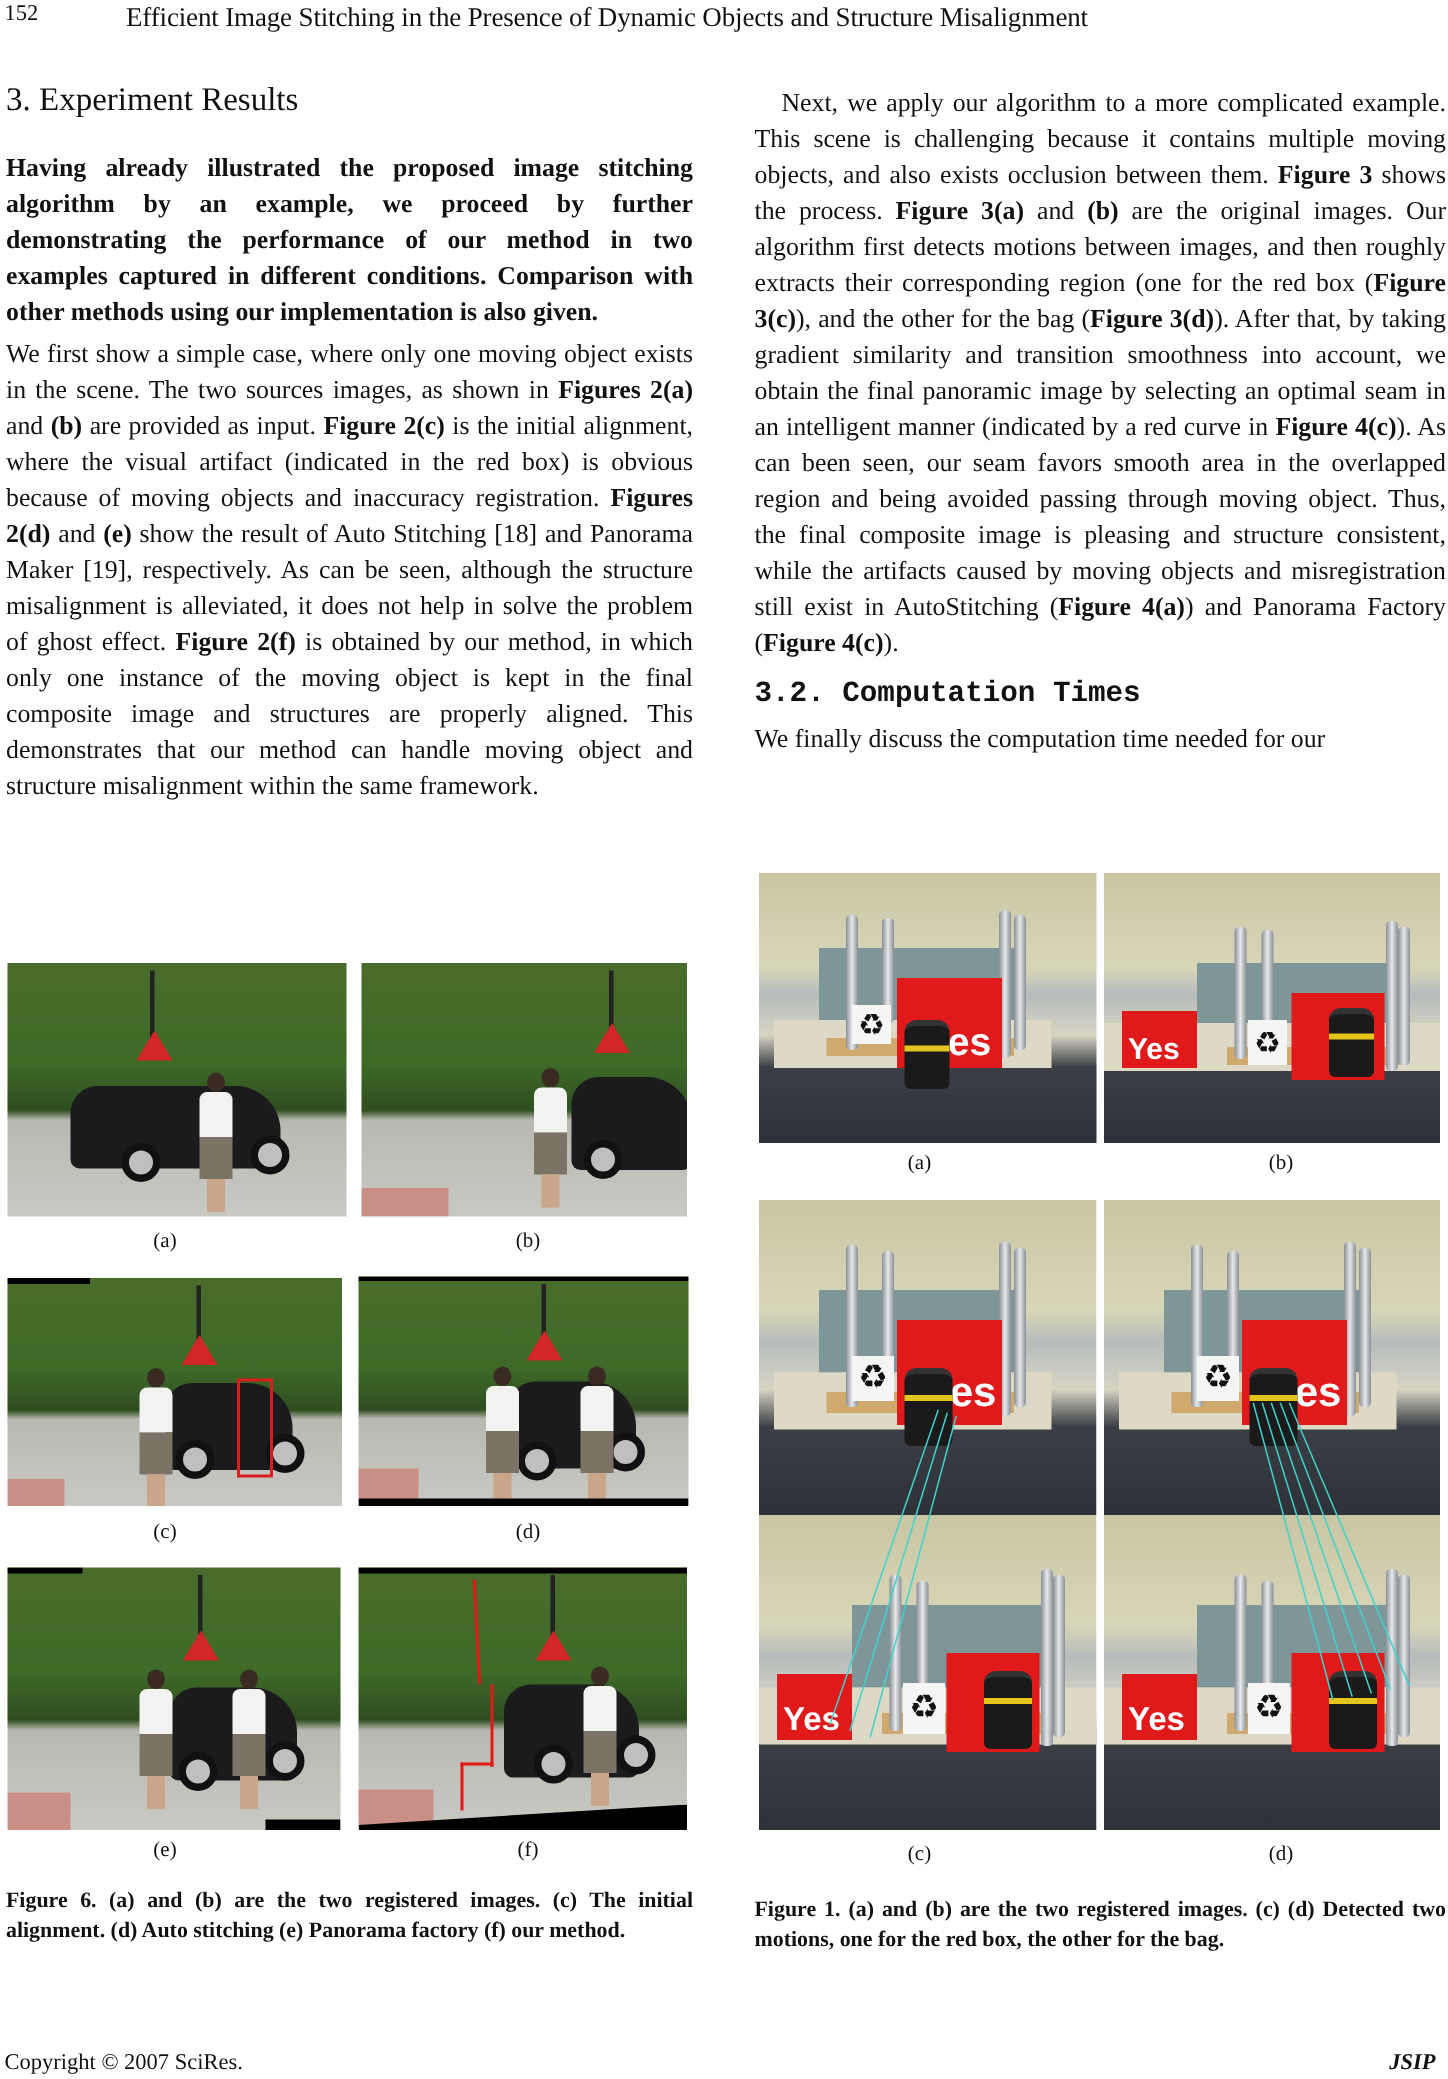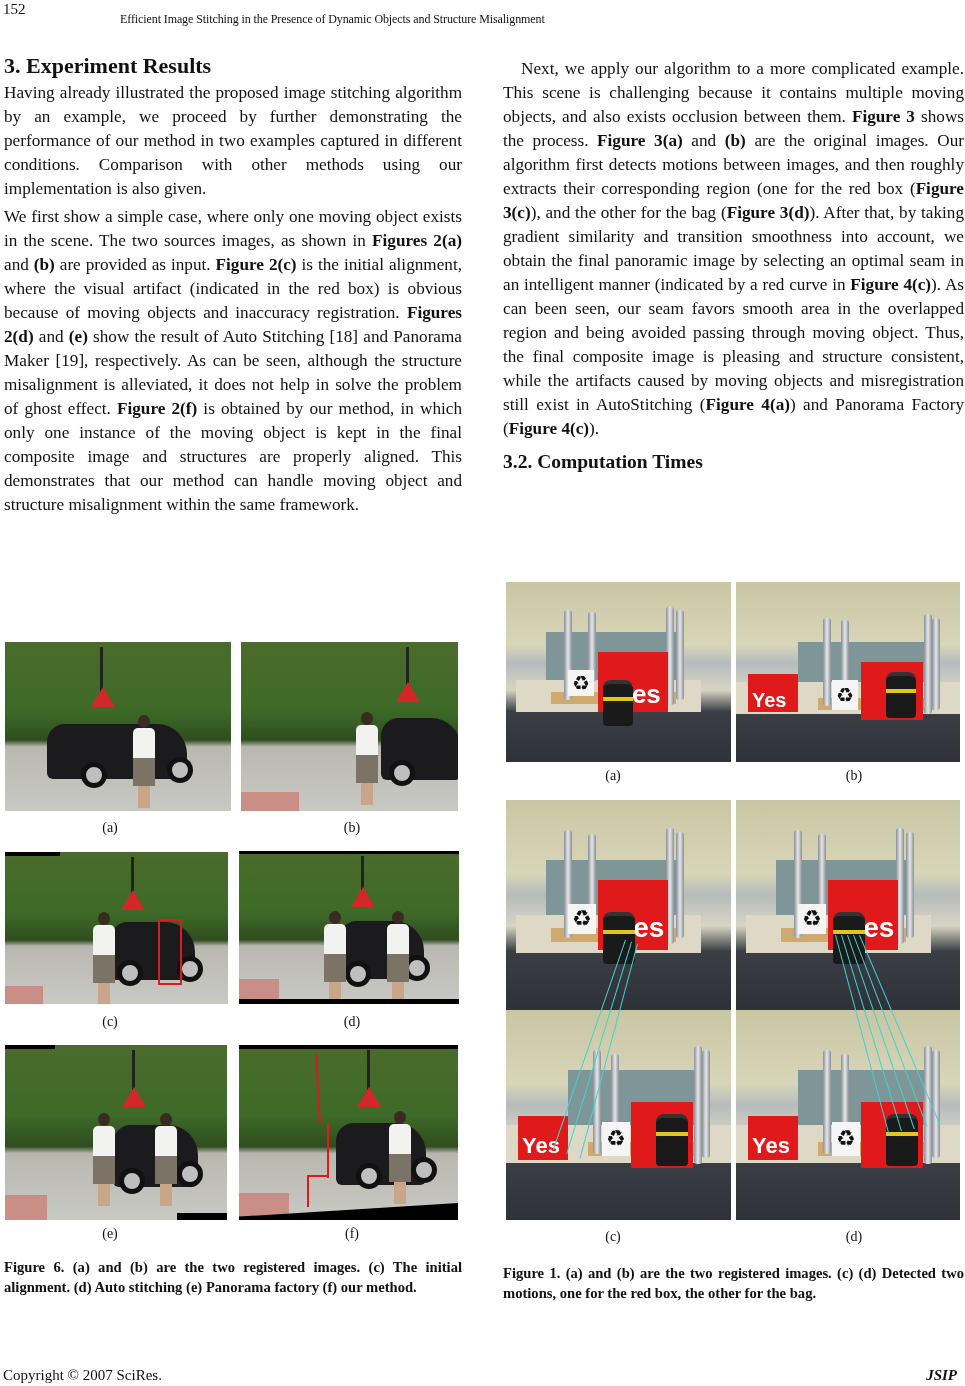--- a/index.html
+++ b/index.html
@@ -2,25 +2,25 @@
 <html><head>
 <meta charset="utf-8">
 <style>
   html, body { margin: 0; padding: 0; background: #ffffff; }
   body {
     width: 965px; height: 1386px; position: relative; overflow: hidden;
     font-family: "Liberation Serif", "DejaVu Serif", serif; color: #111;
   }
   .abs { position: absolute; }
   .hdr-num { left: 3px; top: 1px; font-size: 15px; }
-  .hdr-title { left: 84px; top: 12px; font-size: 12px; letter-spacing: -0.1px; margin-left: 36px; }
+  .hdr-title { left: 84px; top: 1px; font-size: 18px; letter-spacing: -0.1px; }
   .col { position: absolute; font-size: 17.2px; line-height: 24px; text-align: justify; }
   .col-left { left: 4px; width: 458px; }
   .col-right { left: 503px; width: 461px; }
-  h2 { margin: 0; font-size: 22px; font-weight: bold; line-height: 28px; }
+  h2 { margin: 0; font-size: 22px; font-weight: normal; line-height: 28px; }
   h3 { margin: 0; font-size: 19.5px; font-weight: bold; line-height: 26px; }
   p { margin: 0; }
   .indent { text-indent: 18px; }
   b { font-weight: bold; }
   .img { position: absolute; overflow: hidden; }
   .sub { position: absolute; font-size: 14px; text-align: center; width: 60px; }
   .caption { position: absolute; font-size: 14.6px; font-weight: bold; line-height: 20px; text-align: justify; }
   .footer-left { left: 3px; top: 1367px; font-size: 15px; }
   .footer-right { right: 8px; top: 1367px; font-size: 15px; font-weight: bold; font-style: italic; }
 
@@ -53,21 +53,21 @@
   .match { position: absolute; height: 1px; background: #3fd3cf; transform-origin: 0 0; }
 </style>
 </head>
 <body>
 
 <div class="abs hdr-num">152</div>
 <div class="abs hdr-title">Efficient Image Stitching in the Presence of Dynamic Objects and Structure Misalignment</div>
 
 <div class="col col-left" style="top:52px;">
   <h2>3. Experiment Results</h2>
-  <p style="margin-top:1px;">Having already illustrated the proposed image stitching algorithm by an example, we proceed by further demonstrating the performance of our method in two examples captured in different conditions. Comparison with other methods using our implementation is also given.</p>
+  <p style="margin-top:20px;font-weight:bold;">Having already illustrated the proposed image stitching algorithm by an example, we proceed by further demonstrating the performance of our method in two examples captured in different conditions. Comparison with other methods using our implementation is also given.</p>
   <p style="margin-top:4px;"><span>We first show a simple case, where only one moving object exists in the scene. The two sources images, as shown in </span><b>Figures 2(a)</b><span> and </span><b>(b)</b><span> are provided as input. </span><b>Figure 2(c)</b><span> is the initial alignment, where the visual artifact (indicated in the red box) is obvious because of moving objects and inaccuracy registration. </span><b>Figures 2(d)</b><span> and </span><b>(e)</b><span> show the result of Auto Stitching [18] and Panorama Maker [19], respectively. As can be seen, although the structure misalignment is alleviated, it does not help in solve the problem of ghost effect. </span><b>Figure 2(f)</b><span> is obtained by our method, in which only one instance of the moving object is kept in the final composite image and structures are properly aligned. This demonstrates that our method can handle moving object and structure misalignment within the same framework.</span></p>
 </div>
 
 <div class="img outdoor" style="left:5px;top:642px;width:226px;height:169px;">
   <div class="pole" style="left:95px;top:5px;height:55px;"></div>
   <div class="sign" style="left:86px;top:45px;"></div>
   <div class="car" style="left:42px;top:82px;width:140px;height:55px;"></div>
   <div class="wheel" style="left:76px;top:120px;"></div>
   <div class="wheel" style="left:162px;top:115px;"></div>
   <div class="person" style="left:128px;top:73px;">
@@ -179,21 +179,22 @@
   <div class="seam" style="left:68px;top:130px;height:32px;"></div>
   <div class="seam" style="left:68px;top:130px;height:2px;width:22px;"></div>
 </div>
 <div class="sub" style="left:80px;top:1226px;">(e)</div>
 <div class="sub" style="left:322px;top:1226px;">(f)</div>
 
 <div class="caption" style="left:4px;top:1257px;width:458px;">Figure 6. (a) and (b) are the two registered images. (c) The initial alignment. (d) Auto stitching (e) Panorama factory (f) our method.</div>
 
 <div class="col col-right" style="top:57px;">
   <p class="indent"><span>Next, we apply our algorithm to a more complicated example. This scene is challenging because it contains multiple moving objects, and also exists occlusion between them. </span><b>Figure 3</b><span> shows the process. </span><b>Figure 3(a)</b><span> and </span><b>(b)</b><span> are the original images. Our algorithm first detects motions between images, and then roughly extracts their corresponding region (one for the red box (</span><b>Figure 3(c)</b><span>), and the other for the bag (</span><b>Figure 3(d)</b><span>). After that, by taking gradient similarity and transition smoothness into account, we obtain the final panoramic image by selecting an optimal seam in an intelligent manner (indicated by a red curve in </span><b>Figure 4(c)</b><span>). As can been seen, our seam favors smooth area in the overlapped region and being avoided passing through moving object. Thus, the final composite image is pleasing and structure consistent, while the artifacts caused by moving objects and misregistration still exist in AutoStitching (</span><b>Figure 4(a)</b><span>) and Panorama Factory (</span><b>Figure 4(c)</b><span>).</span></p>
-  <h3 style="margin-top:8px;">3.2. Computation Times</h3>
+  <h3 style="margin-top:8px;font-family:Liberation Mono, monospace;">3.2. Computation Times</h3>
+  <p style="margin-top:6px;">We finally discuss the computation time needed for our</p>
 </div>
 
 <div class="img indoor" style="left:506px;top:582px;width:225px;height:180px;">
   <div class="partition" style="left:40px;top:50px;width:130px;height:48px;"></div>
   <div class="desk" style="left:10px;top:98px;width:185px;height:32px;"></div>
   <div class="board" style="left:45px;top:110px;width:125px;height:12px;"></div>
   <div class="tube" style="left:58px;top:28px;height:90px;"></div>
   <div class="tube" style="left:82px;top:30px;height:70px;"></div>
   <div class="tube" style="left:160px;top:25px;height:98px;"></div>
   <div class="tube" style="left:170px;top:28px;height:90px;"></div>

